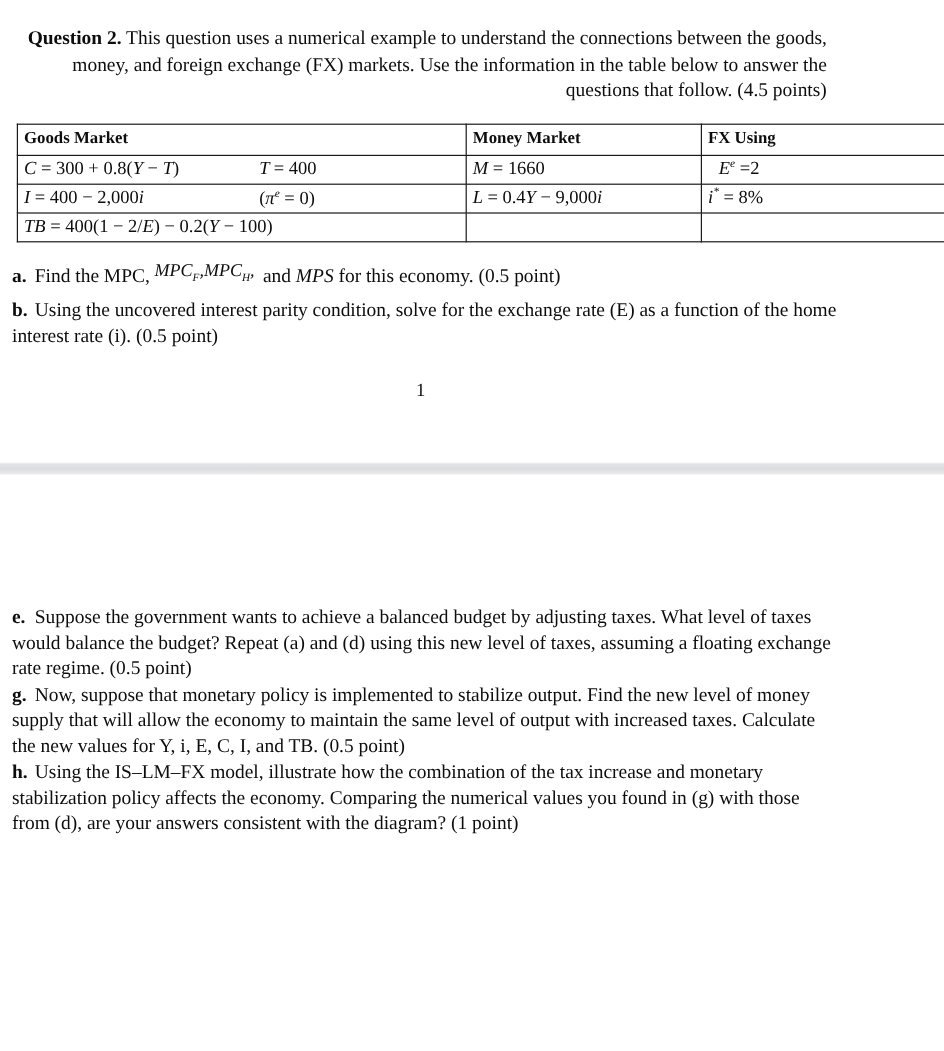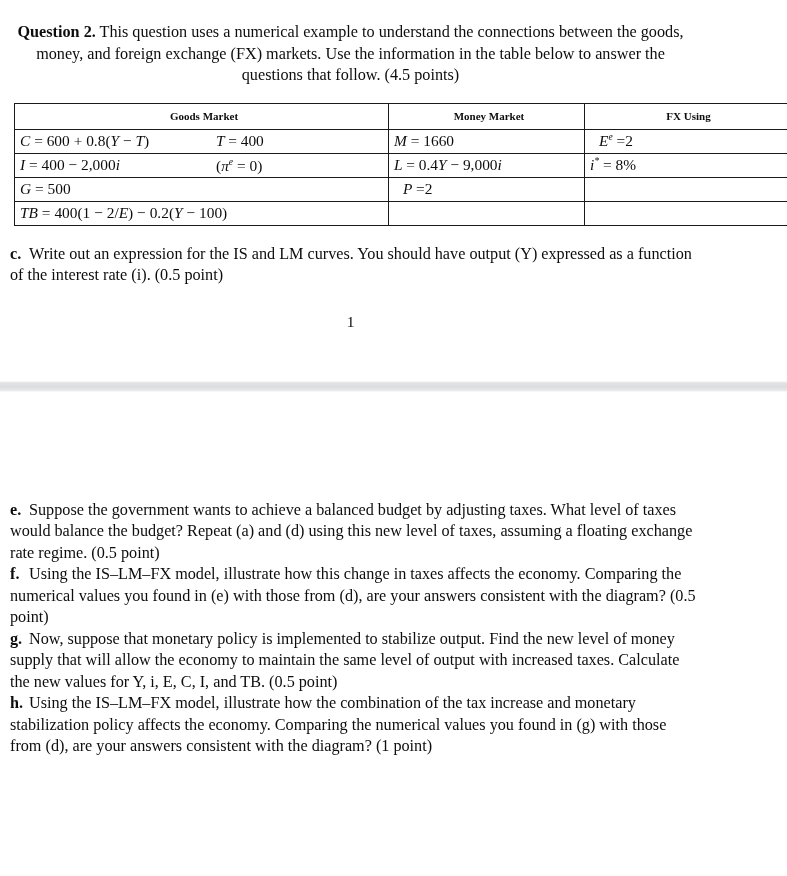--- a/index.html
+++ b/index.html
@@ -18,21 +18,21 @@
   }
   .page {
     padding: 0 6px 0 6px;
     box-sizing: border-box;
   }
   
   .intro {
     font-size: 16.2px;
     line-height: 21.5px;
     padding: 6px 92px 0 6px;
-    text-align: center;
+    text-align: right;
   }
   .intro b { font-weight: bold; }
 
   
   .tbl-wrap {
     margin: 12px 6px 0 8px;
   }
   table.market-table {
     border-collapse: collapse;
     width: 773px;
@@ -44,23 +44,22 @@
     padding: 1px 0 2px 5px;
     vertical-align: middle;
     height: 20px;
     text-align: left;
     font-weight: normal;
     white-space: nowrap;
     overflow: hidden;
   }
   table.market-table th {
     font-weight: bold;
-    font-size: 11px;
+    font-size: 14px;
     height: 22px;
-    text-align: center;
   }
   .col-goods { width: 374px; }
   .col-money { width: 196px; }
   .col-fx    { width: 203px; }
 
   .eq { font-style: italic; }
   .eq .num, .eq .op, .eq .paren { font-style: normal; }
   .tcell-inner { display: block; position: relative; }
   .side-note {
     position: absolute;
@@ -134,21 +133,21 @@
       <tbody>
         <tr>
           <th>Goods Market</th>
           <th>Money Market</th>
           <th>FX Using</th>
         </tr>
 
         <tr>
           <td>
             <span class="tcell-inner">
-              <span class="eq"><span class="it">C</span> <span class="op">=</span> <span class="num">600</span> <span class="op">+</span> <span class="num">0.8</span><span class="paren">(</span><span class="it">Y</span> <span class="op">−</span> <span class="it">T</span><span class="paren">)</span></span>
+              <span class="eq"><span class="it">C</span> <span class="op">=</span> <span class="num">300</span> <span class="op">+</span> <span class="num">0.8</span><span class="paren">(</span><span class="it">Y</span> <span class="op">−</span> <span class="it">T</span><span class="paren">)</span></span>
               <span class="side-note eq"><span class="it">T</span> <span class="op">=</span> <span class="num">400</span></span>
             </span>
           </td>
           <td>
             <span class="eq"><span class="it">M</span> <span class="op">=</span> <span class="num">1660</span></span>
           </td>
           <td class="indent-cell">
             <span class="eq"><span class="it">E</span><sup class="sm">e</sup> <span class="op">=</span><span class="num">2</span></span>
           </td>
         </tr>
@@ -161,59 +160,50 @@
             </span>
           </td>
           <td>
             <span class="eq"><span class="it">L</span> <span class="op">=</span> <span class="num">0.4</span><span class="it">Y</span> <span class="op">−</span> <span class="num">9,000</span><span class="it">i</span></span>
           </td>
           <td>
             <span class="eq"><span class="it">i</span><sup class="sm">*</sup> <span class="op">=</span> <span class="num">8%</span></span>
           </td>
         </tr>
 
-        <tr>
-          <td>
-            <span class="eq"><span class="it">G</span> <span class="op">=</span> <span class="num">500</span></span>
-          </td>
-          <td class="indent-cell">
-            <span class="eq"><span class="it">P</span> <span class="op">=</span><span class="num">2</span></span>
-          </td>
-          <td>&nbsp;</td>
-        </tr>
 
         <tr>
           <td>
             <span class="eq"><span class="it">TB</span> <span class="op">=</span> <span class="num">400</span><span class="paren">(</span><span class="num">1</span> <span class="op">−</span> <span class="num">2</span><span class="op">/</span><span class="it">E</span><span class="paren">)</span> <span class="op">−</span> <span class="num">0.2</span><span class="paren">(</span><span class="it">Y</span> <span class="op">−</span> <span class="num">100</span><span class="paren">)</span></span>
           </td>
           <td>&nbsp;</td>
           <td>&nbsp;</td>
         </tr>
       </tbody>
     </table>
   </div>
 
   <div class="qlist">
-
-
-    <p class="qitem"><span class="qlabel">c.</span><span>Write out an expression for the IS and LM curves. You should have output (Y) expressed as a function of the interest rate (i). (0.5 point)</span></p>
+    <p class="qitem"><span class="qlabel">a.</span><span>Find the MPC,</span><span class="mpc-inline"><span class="it">MPC</span><sub class="sm">F</sub>,<span class="it">MPC</span><sub class="sm">H</sub>,</span><span> and <span class="it">MPS</span> for this economy. (0.5 point)</span></p>
+
+    <p class="qitem"><span class="qlabel">b.</span><span>Using the uncovered interest parity condition, solve for the exchange rate (E) as a function of the home interest rate (i). (0.5 point)</span></p>
+
 
   </div>
 
   <div class="pagenum">1</div>
 </div>
 
 <div class="page-gap"></div>
 <div class="page-break-bar"></div>
 <div class="page2-top"></div>
 
 <div class="page">
   <div class="qlist2">
 
     <p class="qitem"><span class="qlabel">e.</span><span>Suppose the government wants to achieve a balanced budget by adjusting taxes. What level of taxes would balance the budget? Repeat (a) and (d) using this new level of taxes, assuming a floating exchange rate regime. (0.5 point)</span></p>
 
-    <p class="qitem"><span class="qlabel">f.</span><span>Using the IS–LM–FX model, illustrate how this change in taxes affects the economy. Comparing the numerical values you found in (e) with those from (d), are your answers consistent with the diagram? (0.5 point)</span></p>
 
     <p class="qitem"><span class="qlabel">g.</span><span>Now, suppose that monetary policy is implemented to stabilize output. Find the new level of money supply that will allow the economy to maintain the same level of output with increased taxes. Calculate the new values for Y, i, E, C, I, and TB. (0.5 point)</span></p>
 
     <p class="qitem"><span class="qlabel">h.</span><span>Using the IS–LM–FX model, illustrate how the combination of the tax increase and monetary stabilization policy affects the economy. Comparing the numerical values you found in (g) with those from (d), are your answers consistent with the diagram? (1 point)</span></p>
   </div>
 </div>
 
 </body></html>

